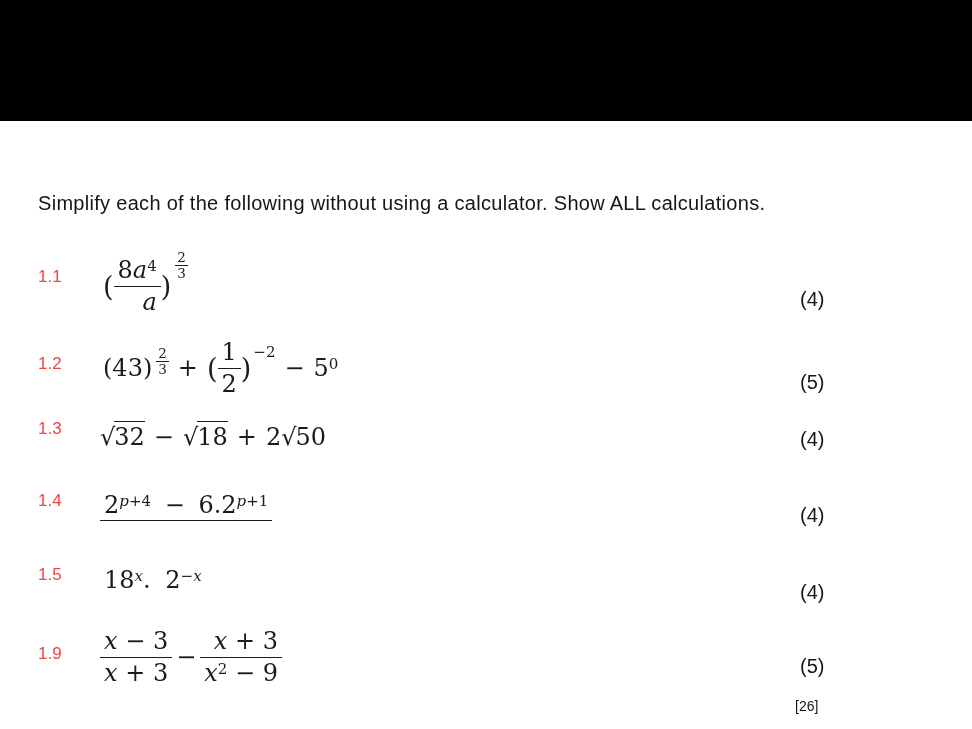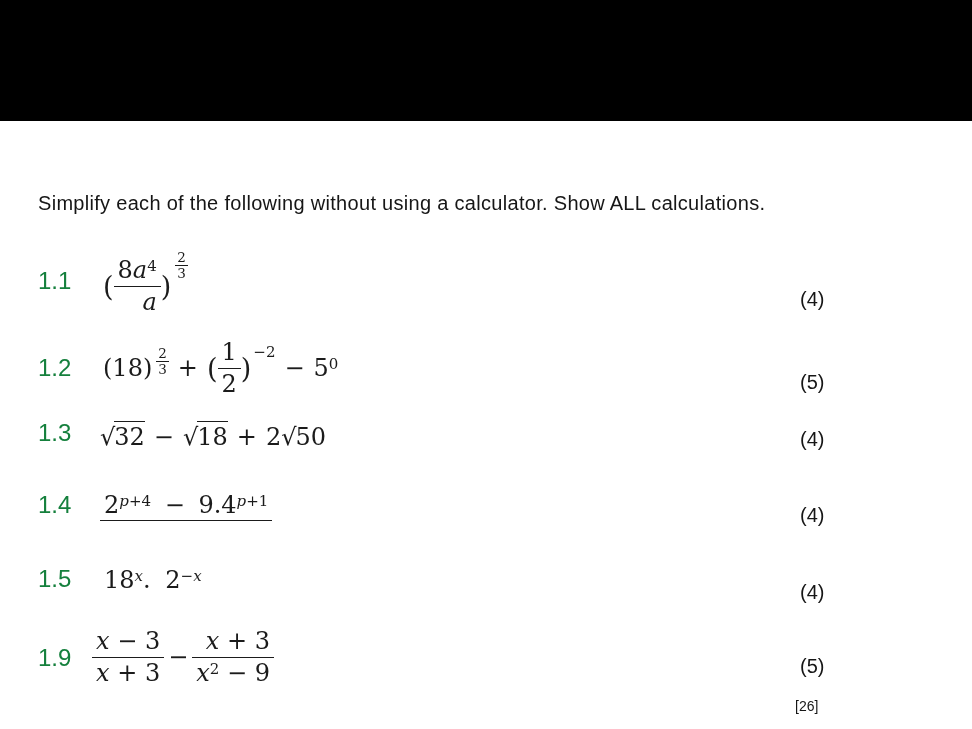--- a/index.html
+++ b/index.html
@@ -2,21 +2,21 @@
 <html><head>
 <meta charset="utf-8">
 <style>
   * { margin:0; padding:0; box-sizing:border-box; }
   html,body { width:972px; height:729px; background:#ffffff; overflow:hidden; }
   .page { position:relative; width:972px; height:729px; background:#ffffff; color:#161616; }
   .top-bar { position:absolute; left:0; top:0; width:972px; height:121px; background:#000000; }
   .instruction { position:absolute; left:38px; top:192px; font-family:"Liberation Sans",sans-serif;
                  font-size:20px; letter-spacing:0.3px; color:#161616; }
 
-  .q-num   { position:absolute; font-family:"Liberation Sans",sans-serif; font-size:24px; color:#15803d; }
+  .q-num   { position:absolute; font-family:"Liberation Sans",sans-serif; font-size:17px; color:#ef4444; }
   .q-marks { position:absolute; left:800px; font-family:"Liberation Sans",sans-serif; font-size:20px; color:#161616; }
   .total   { position:absolute; left:795px; top:698px; font-family:"Liberation Sans",sans-serif; font-size:14px; color:#161616; }
 
   
   .math { position:absolute; display:flex; align-items:center;
           font-family:"DejaVu Serif", serif; font-size:24px; color:#1b1b1b; white-space:nowrap; }
   .it  { font-style:italic; }
   .s   { font-size:15px; vertical-align:7px; line-height:0; }        
   .op  { margin:0 9px; }
   .dot { margin-right:7px; }
@@ -62,21 +62,21 @@
           <span class="ebot">3</span>
       </span>
     </div>
     <span class="q-marks" style="top:288px">(4)</span>
   </section>
 
   
   <section style="display:contents">
     <span class="q-num" style="top:354px; left:38px">1.2</span>
     <div class="math" style="left:103px; top:339px; height:58px">
-      <span>(18)</span>
+      <span>(43)</span>
       <span class="efrac raise-sm">
         <span class="etop">2</span>
           <span class="ebot">3</span>
       </span>
       <span class="op">+</span>
       <span class="bigp">(</span>
       <span class="frac">
         <span class="fnum">1</span>
           <span class="fden">2</span>
       </span>
@@ -102,21 +102,21 @@
   </section>
 
   
   <section style="display:contents">
     <span class="q-num" style="top:491px; left:38px">1.4</span>
     <div class="math" style="left:100px; top:475px; height:62px">
       <span class="frac">
         <span class="fnum">
           <span>2</span><sup class="s"><span class="it">p</span><span>+4</span></sup>
           <span style="margin:0 6px">−</span>
-          <span>9.4</span><sup class="s"><span class="it">p</span><span>+1</span></sup>
+          <span>6.2</span><sup class="s"><span class="it">p</span><span>+1</span></sup>
         </span>
       </span>
     </div>
     <span class="q-marks" style="top:504px">(4)</span>
   </section>
 
   
   <section style="display:contents">
     <span class="q-num" style="top:565px; left:38px">1.5</span>
     <div class="math" style="left:100px; top:549px; height:62px">
@@ -126,21 +126,21 @@
           <span>2</span><sup class="s"><span>−</span><span class="it">x</span></sup>
         </span>
       </span>
     </div>
     <span class="q-marks" style="top:581px">(4)</span>
   </section>
 
   
   <section style="display:contents">
     <span class="q-num" style="top:644px; left:38px">1.9</span>
-    <div class="math" style="left:92px; top:625px; height:64px">
+    <div class="math" style="left:100px; top:625px; height:64px">
       <span class="frac">
         <span class="fnum"><span class="it">x</span><span> − 3</span></span>
         <span class="fden"><span class="it">x</span><span> + 3</span></span>
       </span>
       <span style="margin:0 4px">−</span>
       <span class="frac">
         <span class="fnum"><span class="it">x</span><span> + 3</span></span>
         <span class="fden"><span class="it">x</span><sup class="s">2</sup><span> − 9</span></span>
       </span>
     </div>

